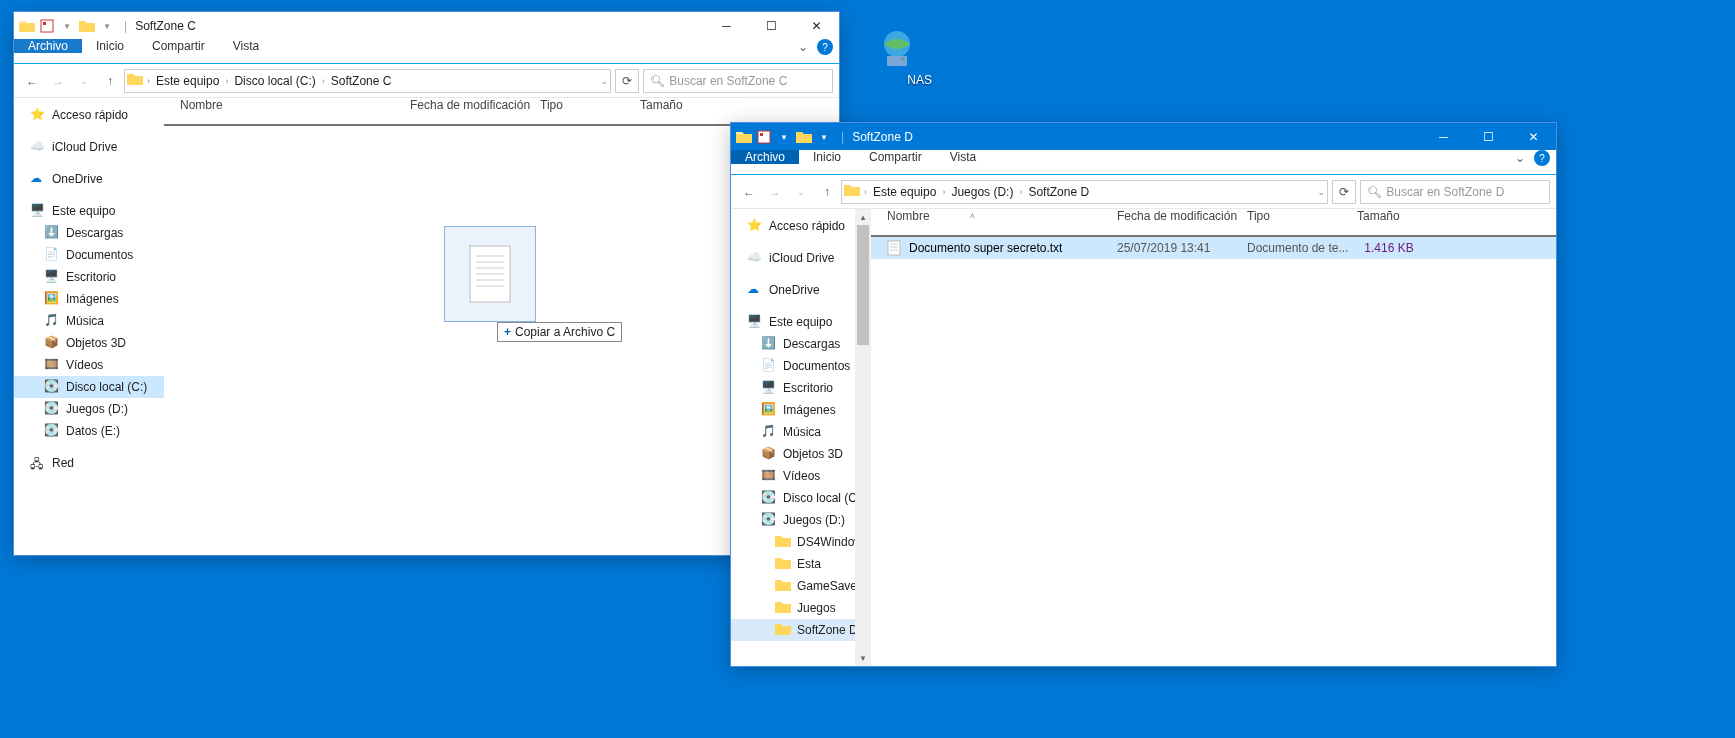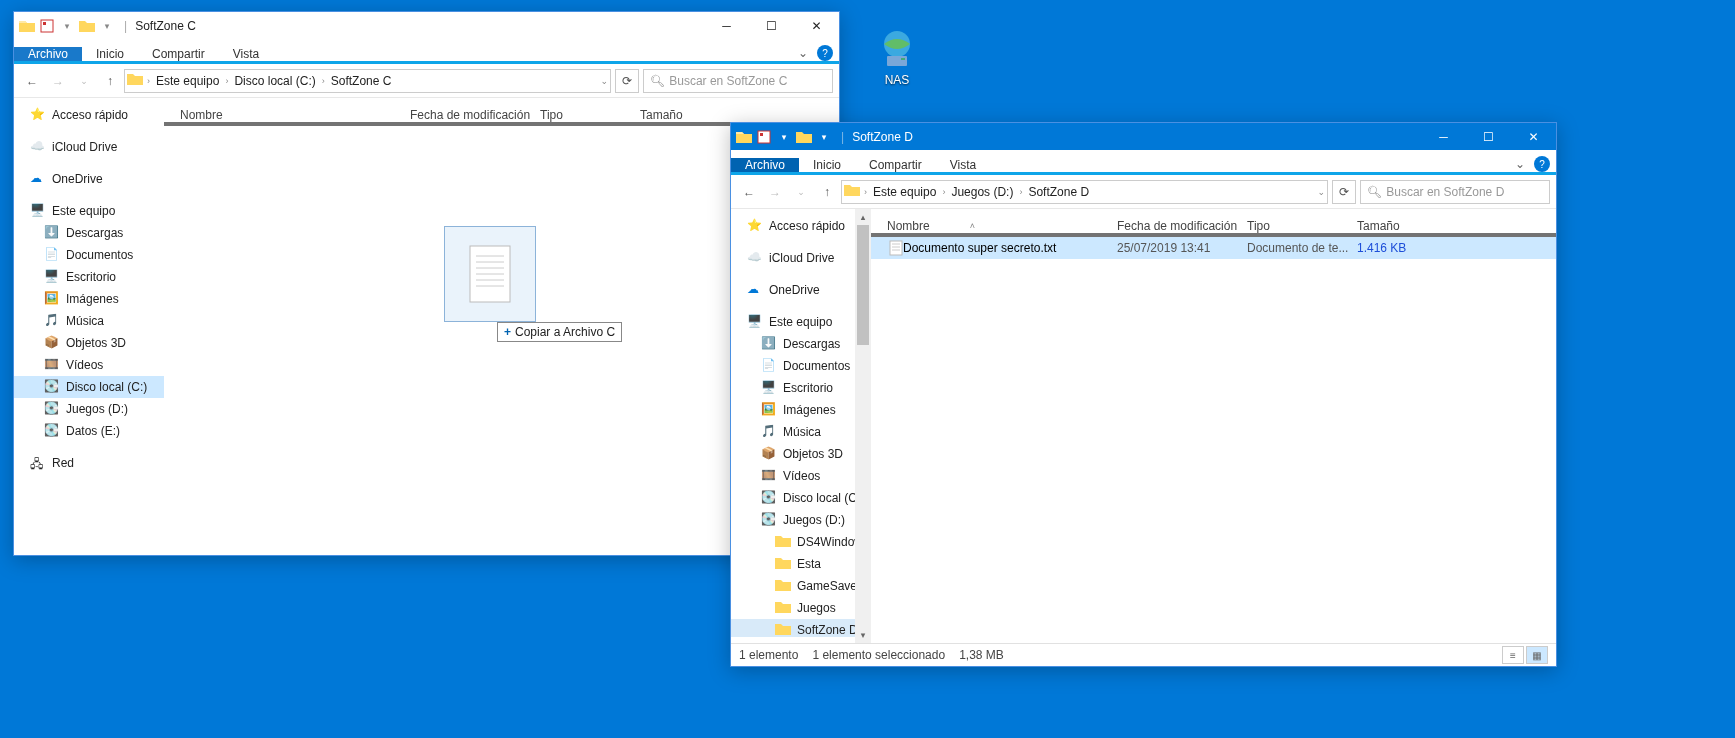--- a/index.html
+++ b/index.html
@@ -5,21 +5,21 @@
   *{box-sizing:border-box;margin:0;padding:0;font-family:"Segoe UI",Arial,sans-serif;font-size:12px;}
   body{background:#0078d7;width:1735px;height:738px;position:relative;overflow:hidden;}
   .window{position:absolute;background:#fff;border:1px solid #4a90e2;box-shadow:0 4px 20px rgba(0,0,0,.25);display:flex;flex-direction:column;}
   .title-bar{height:27px;display:flex;align-items:center;background:#fff;}
   .qat{display:flex;align-items:center;padding:0 4px;gap:2px;}
   .qat-icon{width:18px;height:18px;display:inline-flex;align-items:center;justify-content:center;}
   .title-sep{color:#aaa;margin:0 4px;}
   .title-text{color:#222;margin-left:4px;}
   .win-controls{margin-left:auto;display:flex;}
   .win-btn{width:45px;height:27px;display:flex;align-items:center;justify-content:center;color:#222;}
-  .ribbon-tabs{height:25px;display:flex;align-items:flex-end;background:#fff;border-bottom:3px solid #0ea5e9;}
+  .ribbon-tabs{height:25px;display:flex;align-items:flex-start;background:#fff;border-bottom:1px solid #0ea5e9;}
   .rt{padding:0 14px;display:flex;align-items:center;color:#333;}
   .rt.file{background:#1979ca;color:#fff;}
   .rt.file.active{background:#0063b1;}
   .ribbon-right{margin-left:auto;display:flex;align-items:center;padding-right:6px;gap:6px;}
   .chev{width:16px;height:16px;display:flex;align-items:center;justify-content:center;color:#666;}
   .help-icon{width:16px;height:16px;border-radius:50%;background:#0078d7;color:#fff;display:flex;align-items:center;justify-content:center;font-size:10px;}
   .nav-bar{height:33px;display:flex;align-items:center;padding:3px 6px;gap:2px;}
   .nav-btn{width:24px;height:24px;display:flex;align-items:center;justify-content:center;color:#555;}
   .nav-btn.dis{color:#bbb;}
   .addr{flex:1;height:24px;border:1px solid #ccc;display:flex;align-items:center;padding:0 2px;gap:2px;min-width:0;}
@@ -33,38 +33,38 @@
   .body{flex:1;display:flex;min-height:0;border-top:1px solid #e8e8e8;}
   .sidebar{width:150px;overflow:hidden;padding:6px 0;}
   .sb-item{height:22px;display:flex;align-items:center;padding-left:16px;gap:6px;color:#222;white-space:nowrap;}
   .sb-item.lvl1{padding-left:30px;}
   .sb-item.lvl2{padding-left:44px;}
   .sb-item.sel{background:#cce8ff;}
   .sb-item.sel2{background:#d8eaf9;}
   .sb-sep{height:10px;}
   .ic{width:16px;height:16px;display:inline-block;flex-shrink:0;}
   .content{flex:1;display:flex;flex-direction:column;min-width:0;position:relative;}
-  .col-head{height:28px;display:flex;align-items:flex-end;border-bottom:4px solid #737373;padding-left:8px;color:#444;}
+  .col-head{height:28px;display:flex;align-items:flex-start;border-bottom:2px solid #737373;padding-left:8px;color:#444;}
   .col{padding:0 8px;white-space:nowrap;}
   .file-area{flex:1;position:relative;overflow:hidden;}
   .empty-msg{text-align:center;color:#666;margin-top:12px;}
   .drag-ghost{position:absolute;left:280px;top:100px;width:92px;height:96px;border:1px solid #8cb3d9;background:#eaf3fb;display:flex;align-items:center;justify-content:center;}
   .drag-tip{position:absolute;left:333px;top:196px;background:#fff;border:1px solid #888;padding:2px 6px;display:flex;align-items:center;gap:4px;color:#222;}
   .file-row{height:22px;display:flex;align-items:center;padding-left:8px;}
   .file-row.sel{background:#cce8ff;}
   .status-bar{height:23px;border-top:1px solid #e1e1e1;display:flex;align-items:center;padding:0 8px;gap:14px;color:#444;}
   .status-right{margin-left:auto;display:flex;gap:2px;}
   .view-btn{width:22px;height:18px;border:1px solid #ccc;display:flex;align-items:center;justify-content:center;color:#666;font-size:10px;}
   .view-btn.active{background:#cce8ff;}
   .scrollbar-v{position:absolute;right:0;top:0;bottom:0;width:16px;background:#f0f0f0;display:flex;flex-direction:column;}
   .sb-arrow{height:16px;display:flex;align-items:center;justify-content:center;color:#666;font-size:9px;}
   .sb-track{flex:1;position:relative;}
   .sb-thumb{position:absolute;left:2px;right:2px;top:0;height:120px;background:#c1c1c1;}
   .desktop-icon{position:absolute;left:862px;top:28px;text-align:center;color:#fff;width:70px;}
-  .desktop-icon .lbl{text-shadow:0 1px 2px rgba(0,0,0,.7);margin-top:2px;}
+  .desktop-icon .lbl{text-shadow:0 1px 2px rgba(0,0,0,.7);margin-top:2px;text-align:right;}
   
   .folder-svg{width:16px;height:14px;}
 </style>
 </head>
 <body>
 
 <div class="desktop-icon">
   <svg width="40" height="40" viewBox="0 0 40 40">
     <circle cx="20" cy="16" r="13" fill="#3ba9e0"></circle>
     <path d="M7 16 Q20 6 33 16 Q20 26 7 16" fill="#6cc24a" opacity=".8"></path>
@@ -401,38 +401,29 @@
         <div class="col" style="width:230px;display:flex;align-items:center;gap:40px;">
             <span>Nombre</span>
             <span style="color:#888;font-size:9px;">˄</span>
           </div>
         <div class="col" style="width:130px">Fecha de modificación</div>
         <div class="col" style="width:110px">Tipo</div>
         <div class="col" style="width:80px">Tamaño</div>
       </div>
       <div class="file-area">
         <div class="file-row sel">
-          <div class="col" style="width:230px;display:flex;align-items:center;gap:0;text-align:right;">
+          <div class="col" style="width:230px;display:flex;align-items:center;gap:6px;">
             <span class="ic"><svg width="14" height="16">
                   <rect x="1" y="1" width="12" height="14" fill="#fff" stroke="#bbb"></rect>
                   <line x1="3" y1="4" x2="11" y2="4" stroke="#ccc"></line>
                   <line x1="3" y1="7" x2="11" y2="7" stroke="#ccc"></line>
                   <line x1="3" y1="10" x2="11" y2="10" stroke="#ccc"></line>
                 </svg></span>
             <span>Documento super secreto.txt</span>
           </div>
           <div class="col" style="width:130px;color:#555">25/07/2019 13:41</div>
           <div class="col" style="width:110px;color:#555">Documento de te...</div>
-          <div class="col" style="width:80px;color:#1d4ed8;text-align:left">1.416 KB</div>
-        </div>
-      </div>
-    </div>
-  </div>
-  <div class="status-bar">
-    <span>1 elemento</span>
-    <span>1 elemento seleccionado</span>
-    <span>1,38 MB</span>
-    <div class="status-right">
-      <div class="view-btn">≡</div>
-      <div class="view-btn active">▦</div>
+          <div class="col" style="width:80px;color:#701a75;text-align:center">1.416 KB</div>
+        </div>
+      </div>
     </div>
   </div>
 </div>
 
 </body></html>

